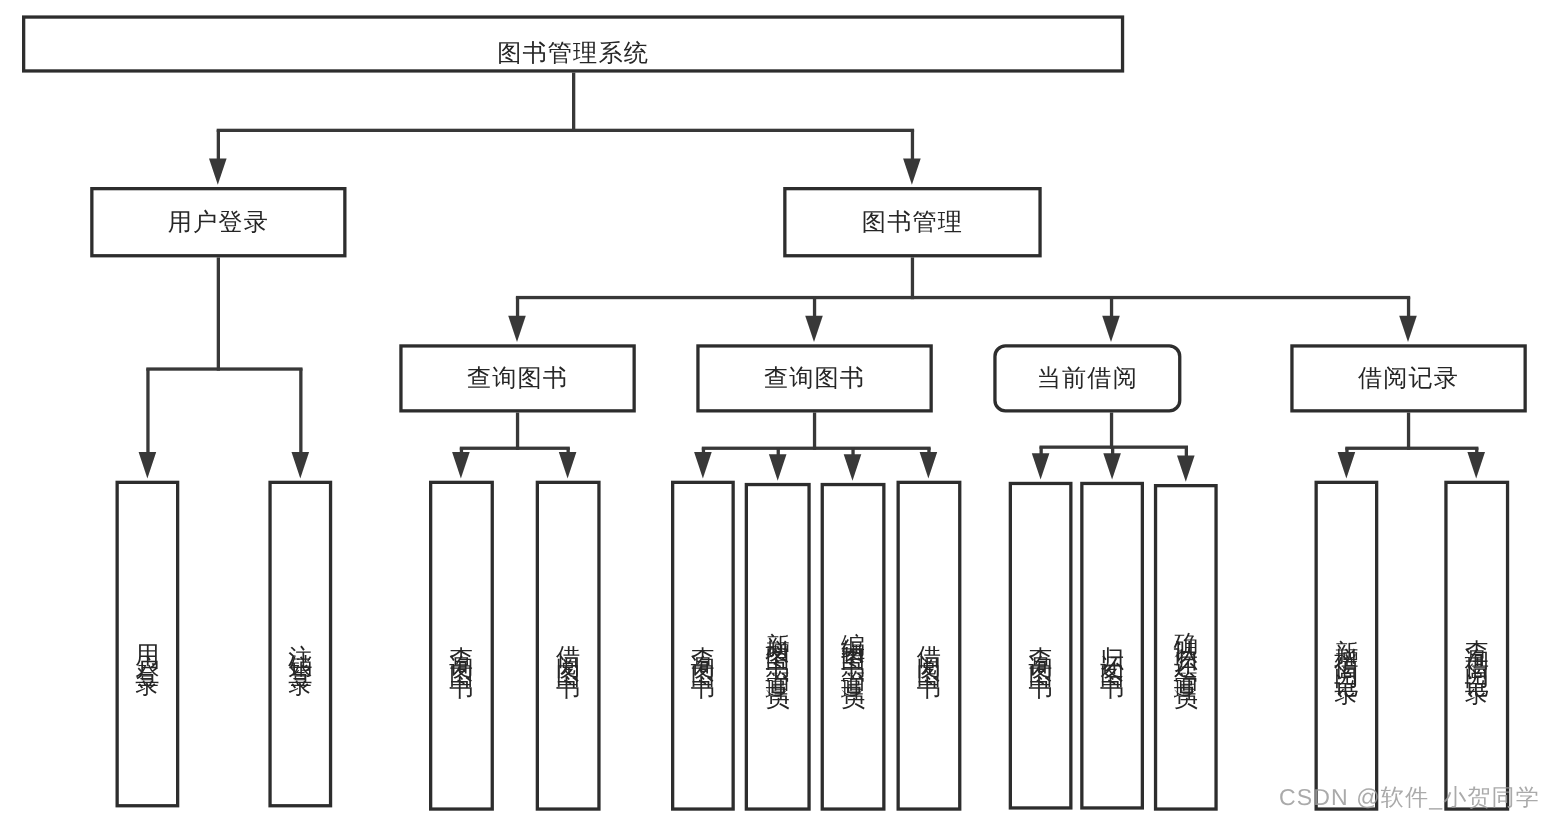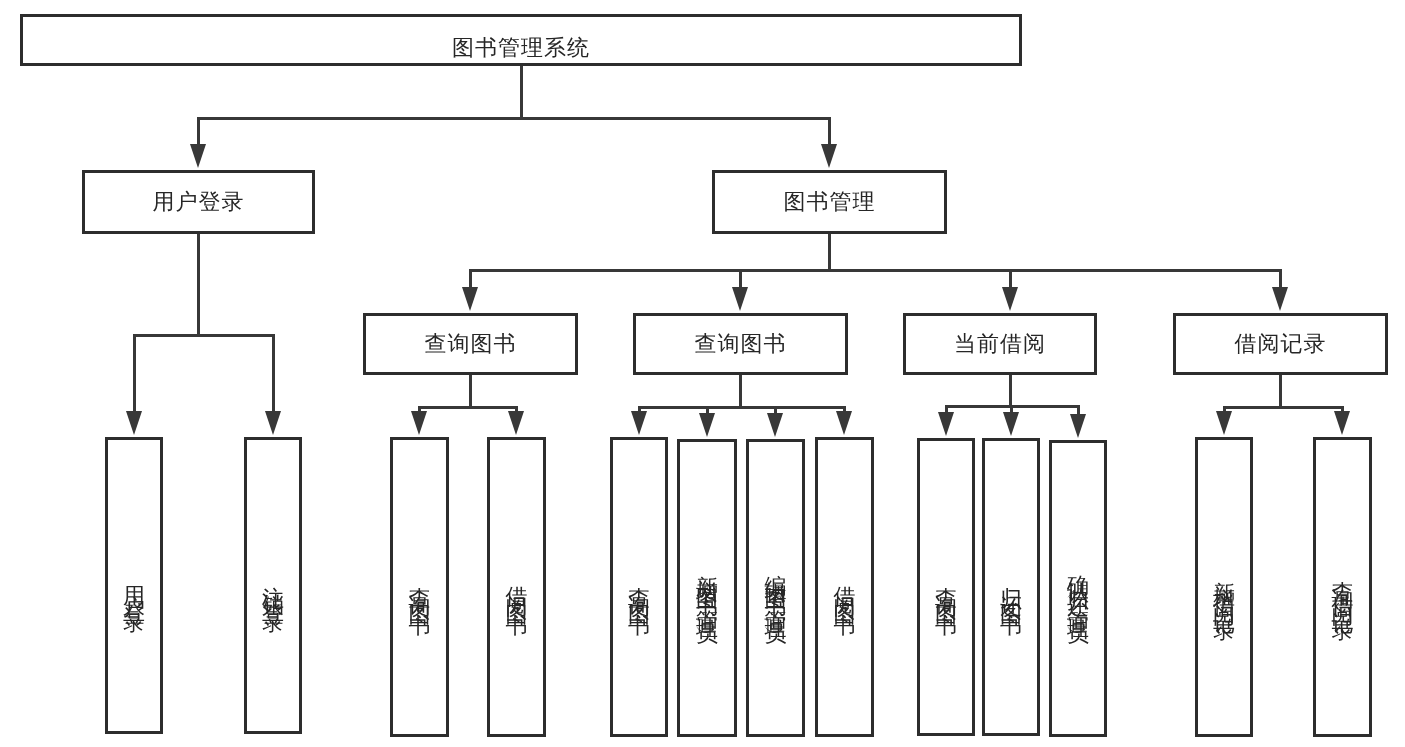--- a/index.html
+++ b/index.html
@@ -54,36 +54,37 @@
     opacity:0.85;
     letter-spacing:1px;
     z-index:10;
     white-space:nowrap;
   }
 </style>
 </head>
 <body>
 
 <div id="canvas">
+  <span class="watermark">CSDN @软件_小贺同学</span>
 <div class="node h" style="left: 20px; top: 14px; width: 1002px; height: 52px; align-items: flex-end;">
       <span>图书管理系统</span>
     </div>
     <div class="node h" style="left: 82px; top: 170px; width: 233px; height: 64px;">
       <span>用户登录</span>
     </div>
     <div class="node h" style="left: 712px; top: 170px; width: 235px; height: 64px;">
       <span>图书管理</span>
     </div>
     <div class="node h" style="left: 363px; top: 313px; width: 215px; height: 62px;">
       <span>查询图书</span>
     </div>
     <div class="node h" style="left: 633px; top: 313px; width: 215px; height: 62px;">
       <span>查询图书</span>
     </div>
-    <div class="node h" style="left: 903px; top: 313px; width: 194px; height: 62px;">
+    <div class="node h" style="left: 903px; top: 313px; width: 171px; height: 62px; border-radius: 11px;">
       <span>当前借阅</span>
     </div>
     <div class="node h" style="left: 1173px; top: 313px; width: 215px; height: 62px;">
       <span>借阅记录</span>
     </div>
     <div class="node v" style="left: 105px; top: 437px; width: 58px; height: 297px;">
       <span class="ls-wide">用户登录</span>
     </div>
     <div class="node v" style="left: 244px; top: 437px; width: 58px; height: 297px;">
       <span class="ls-wide">注销登录</span>

